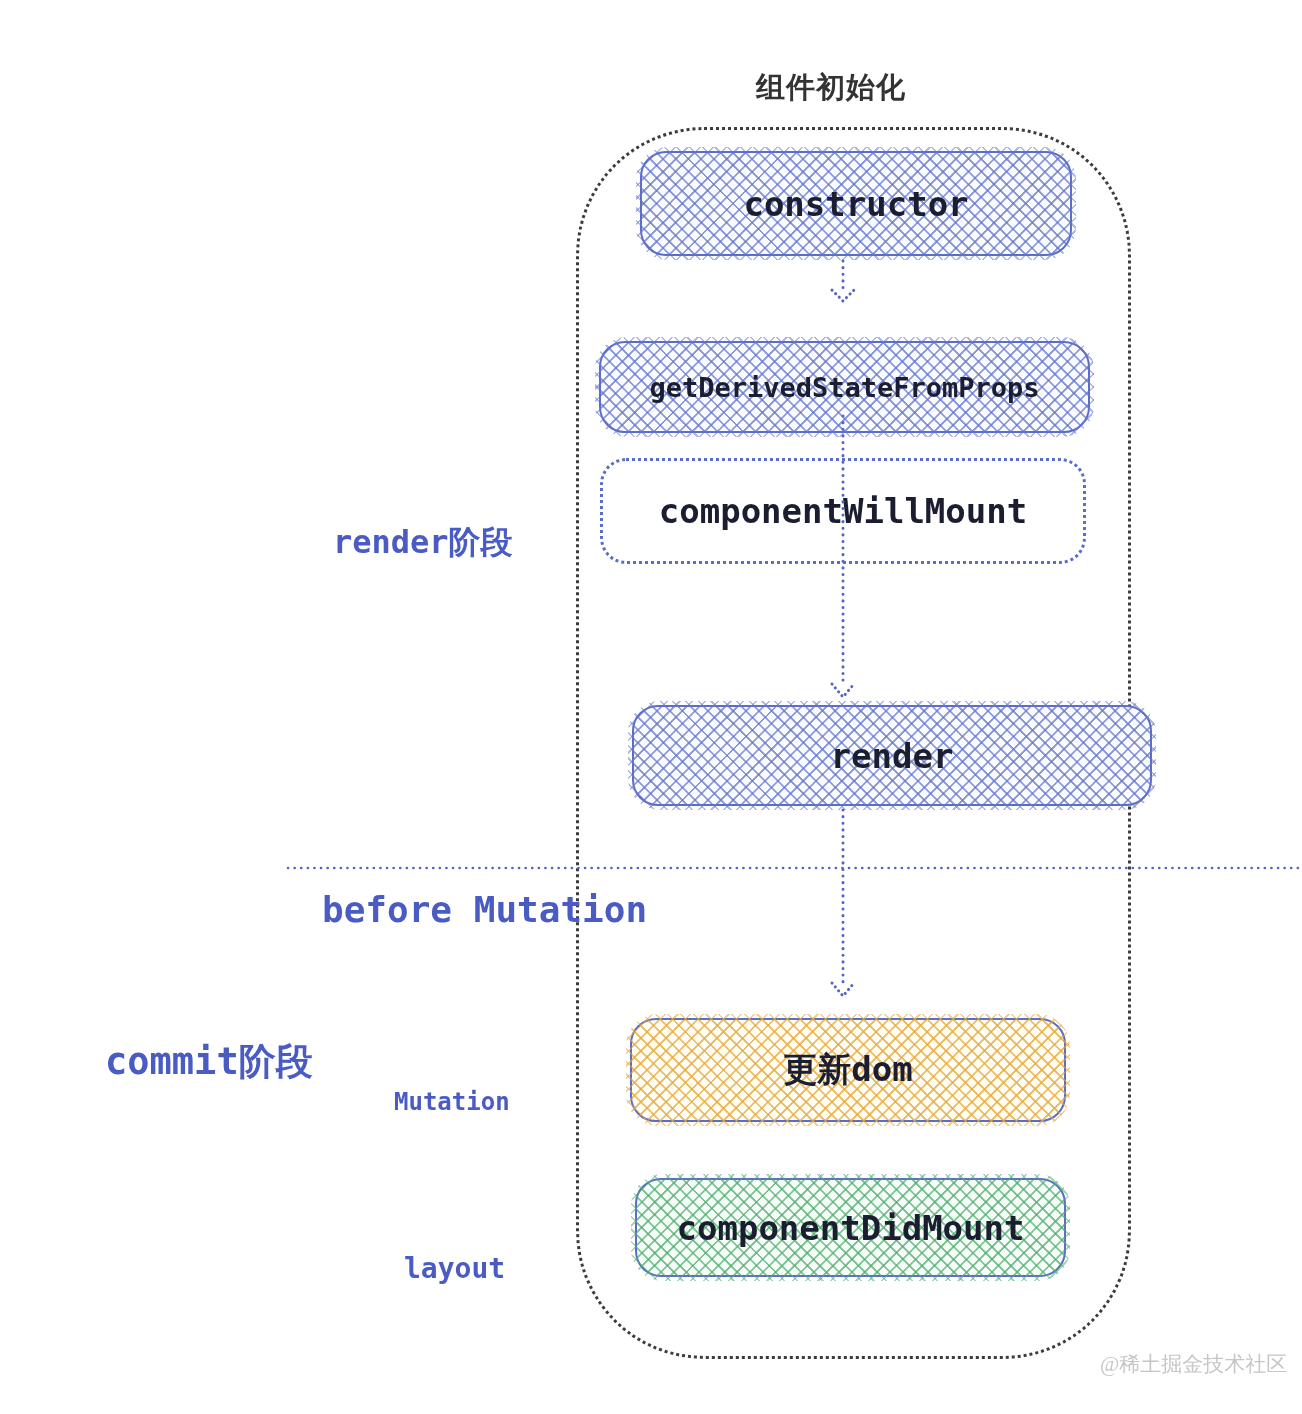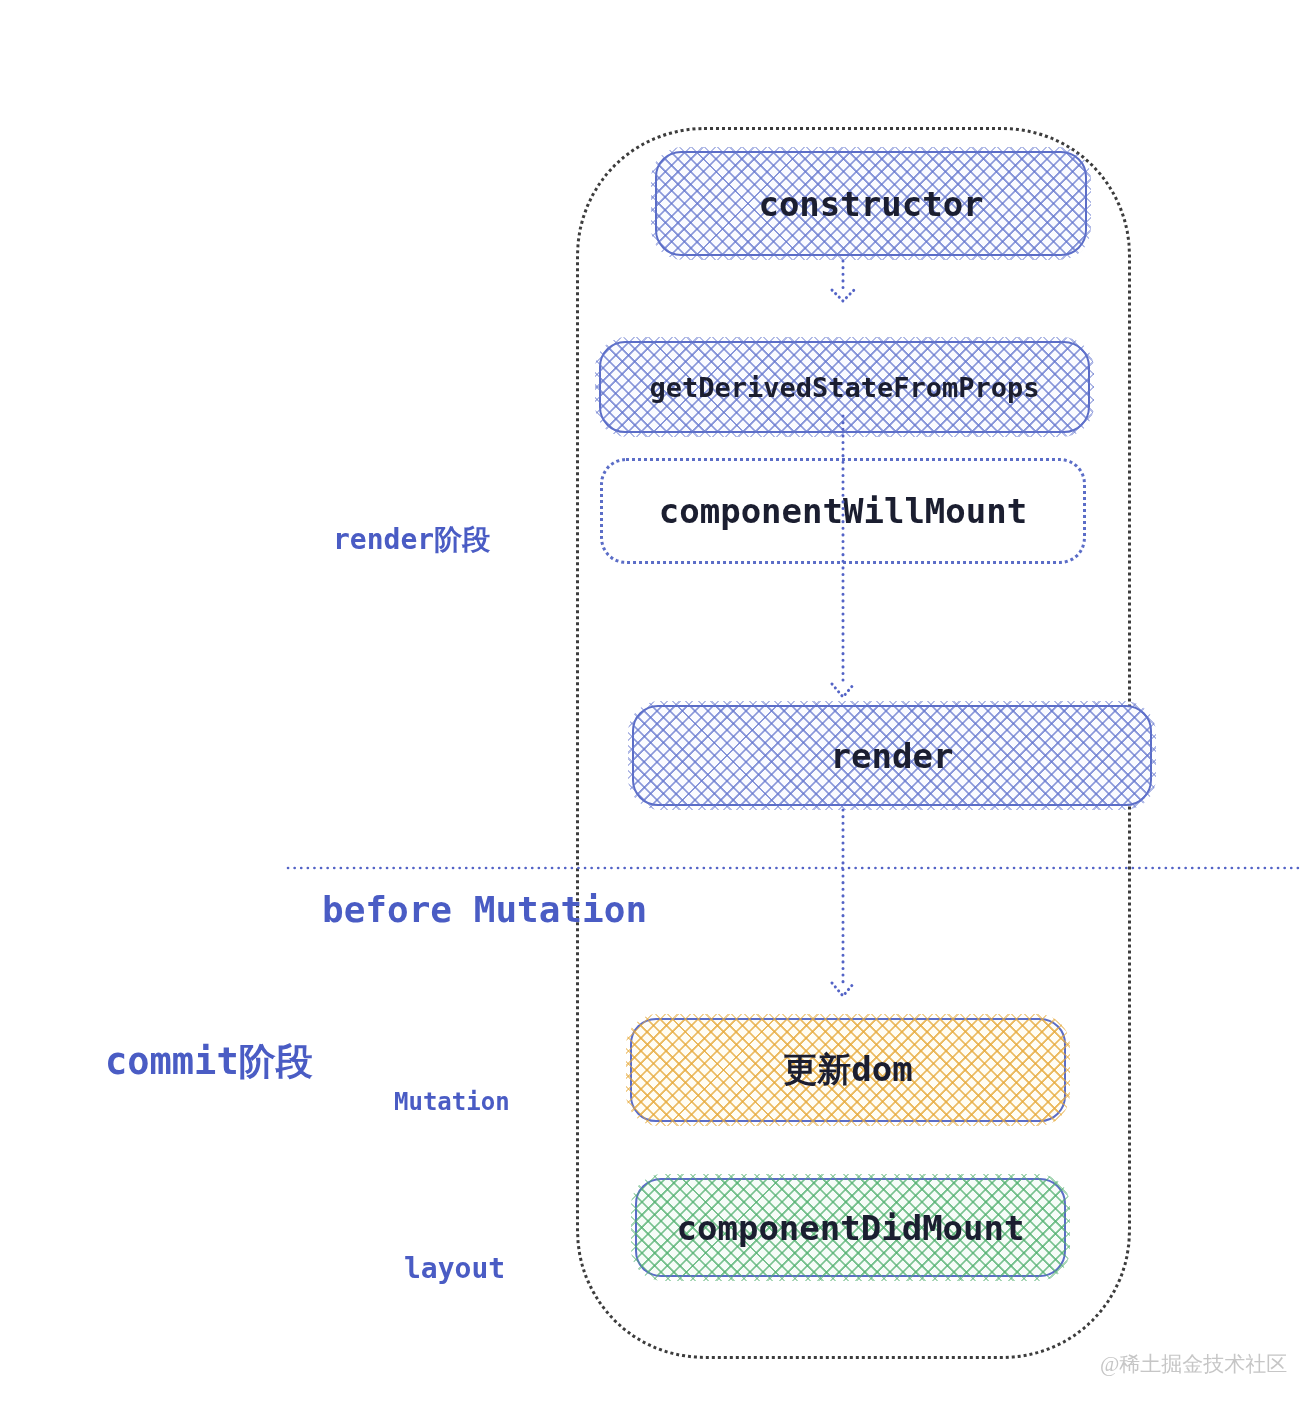--- a/index.html
+++ b/index.html
@@ -64,36 +64,36 @@
   .node.green{
     --hatch:repeating-linear-gradient(45deg, rgba(80,175,110,.50) 0 1.6px, transparent 1.6px 9px),
             repeating-linear-gradient(135deg, rgba(80,175,110,.50) 0 1.6px, transparent 1.6px 9px);
     --base:#f6fcf8;
   }
   .node.dotted{
     border:3px dotted #5b6dc7;
     background:transparent;
     align-items:center;
   }
-  #node-constructor   {left:655px;top:151px;width:432px;height:105px;}
+  #node-constructor   {left:640px;top:151px;width:432px;height:105px;}
   #node-getderived    {left:599px;top:305px;width:491px;height:92px;font-size:27px;margin-top:36px;}
   #node-willmount     {left:600px;top:458px;width:486px;height:106px;}
   #node-render        {left:632px;top:705px;width:520px;height:101px;}
   #node-updatedom     {left:630px;top:1018px;width:436px;height:104px;}
   #node-didmount      {left:635px;top:1178px;width:431px;height:99px;}
 
   .phase-label{
     position:absolute;
     font-family:"DejaVu Sans Mono", monospace;
     font-weight:bold;
     color:#4a5cc4;
     white-space:nowrap;
     z-index:20;
   }
-  #label-render-phase {left:333px;top:521px;font-size:28px;}
+  #label-render-phase {left:333px;top:521px;font-size:32px;}
   #label-before-mutation{left:322px;top:889px;font-size:36px;}
   #label-commit-phase {left:105px;top:1018px;font-size:37px;margin-top:19px;}
   #label-mutation     {left:394px;top:1088px;font-size:24px;}
   #label-layout       {left:404px;top:1252px;font-size:28px;}
 
   #connector-layer{
     position:absolute;left:0;top:0;width:1302px;height:1414px;
     z-index:40;pointer-events:none;
   }
   .watermark{
@@ -102,20 +102,21 @@
     font-family:Liberation Serif, serif;
     font-size:21px;color:#c6c6c6;
     z-index:20;
   }
 </style>
 </head>
 <body>
 
 <div id="page">
 
+  <div class="diagram-title">组件初始化</div>
 
   <div class="lifecycle-container"></div>
 
   <svg id="connector-layer" viewBox="0 0 1302 1414" xmlns="http://www.w3.org/2000/svg">
     <g stroke="#5363c6" fill="none" stroke-linecap="round">
 
       <line x1="843" y1="261" x2="843" y2="288" stroke-width="3" stroke-dasharray="0.1 6.5"></line>
       <polyline points="832,290 843,301 854,290" stroke-width="3" stroke-dasharray="0.1 5"></polyline>
 
       <line x1="843" y1="416" x2="843" y2="683" stroke-width="3" stroke-dasharray="0.1 6.5"></line>

